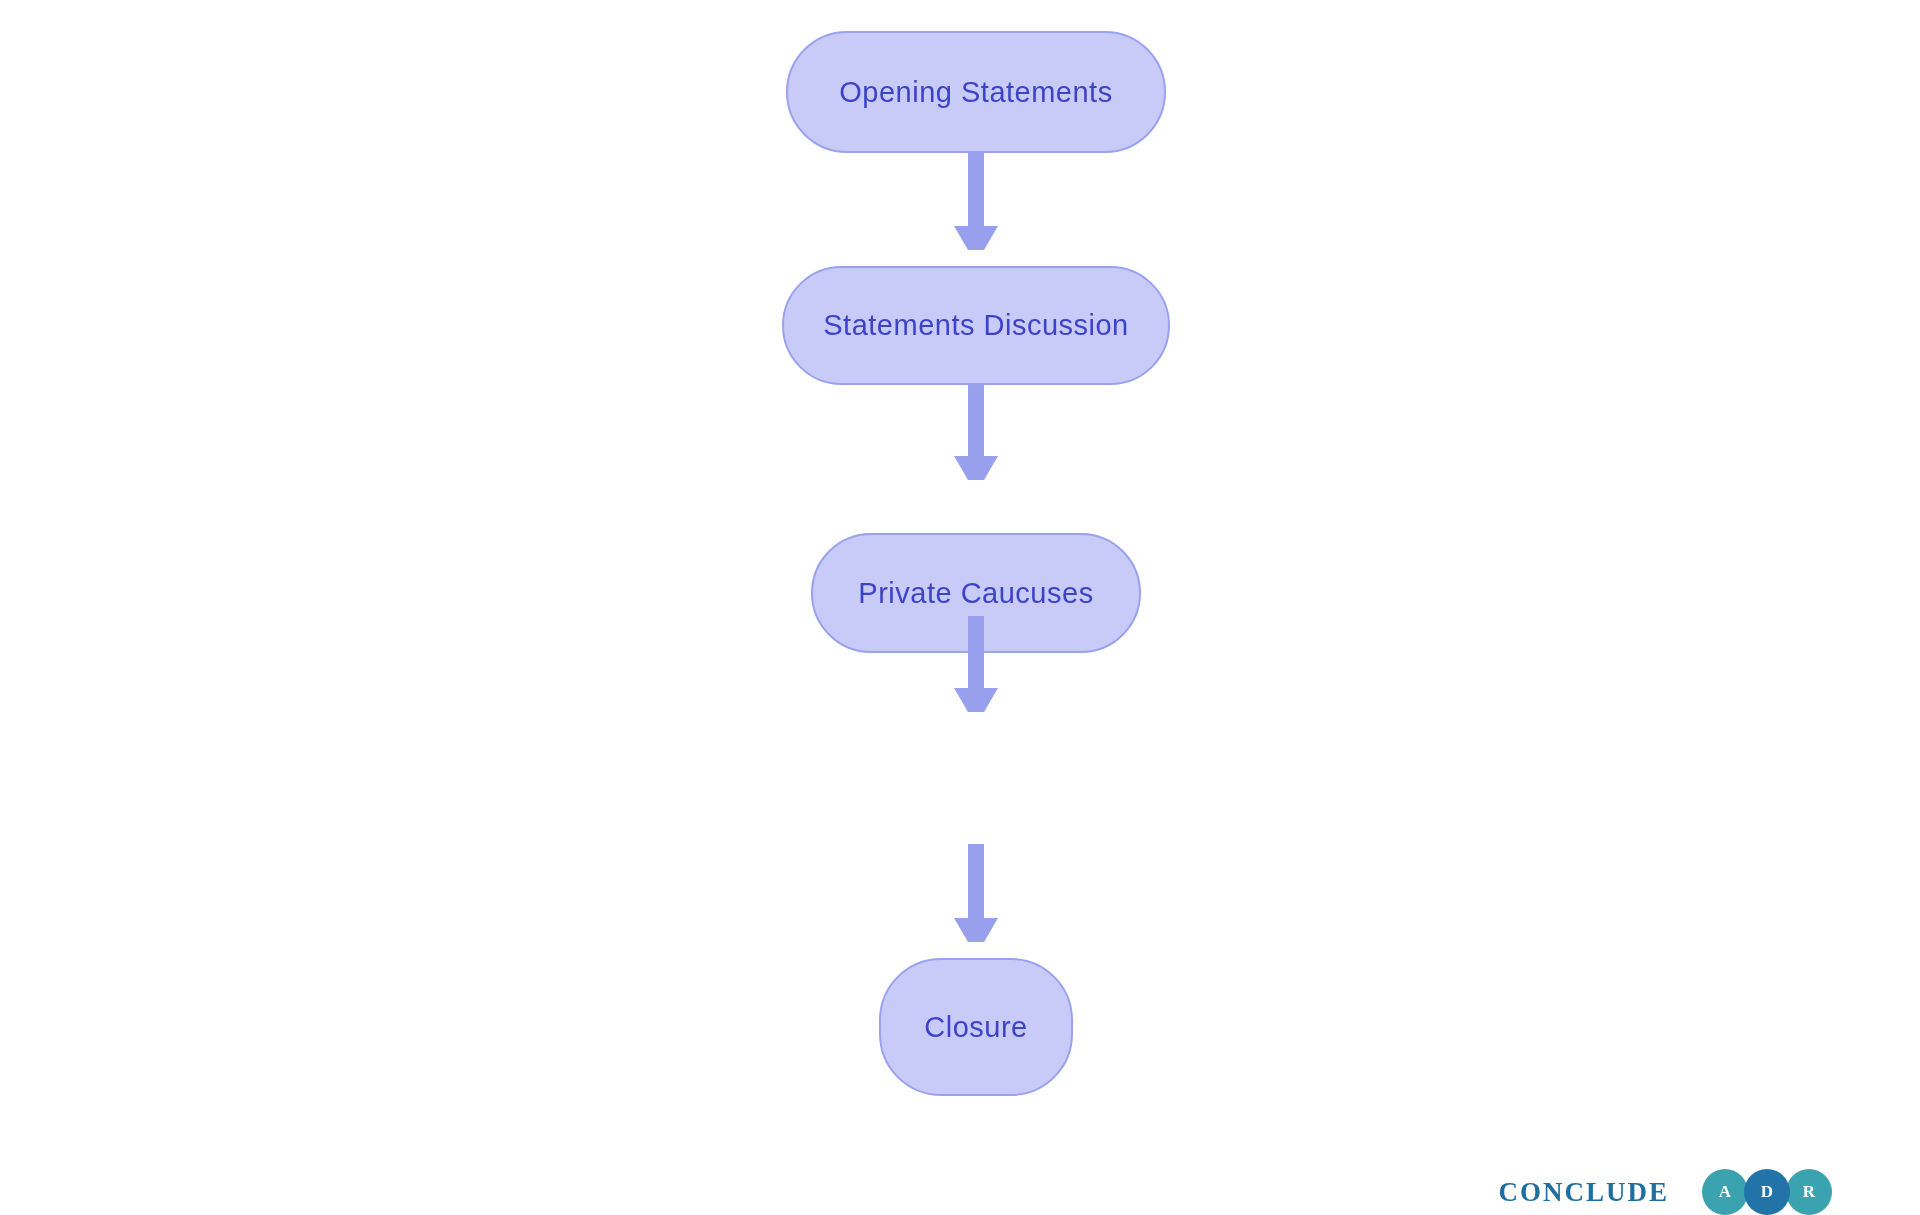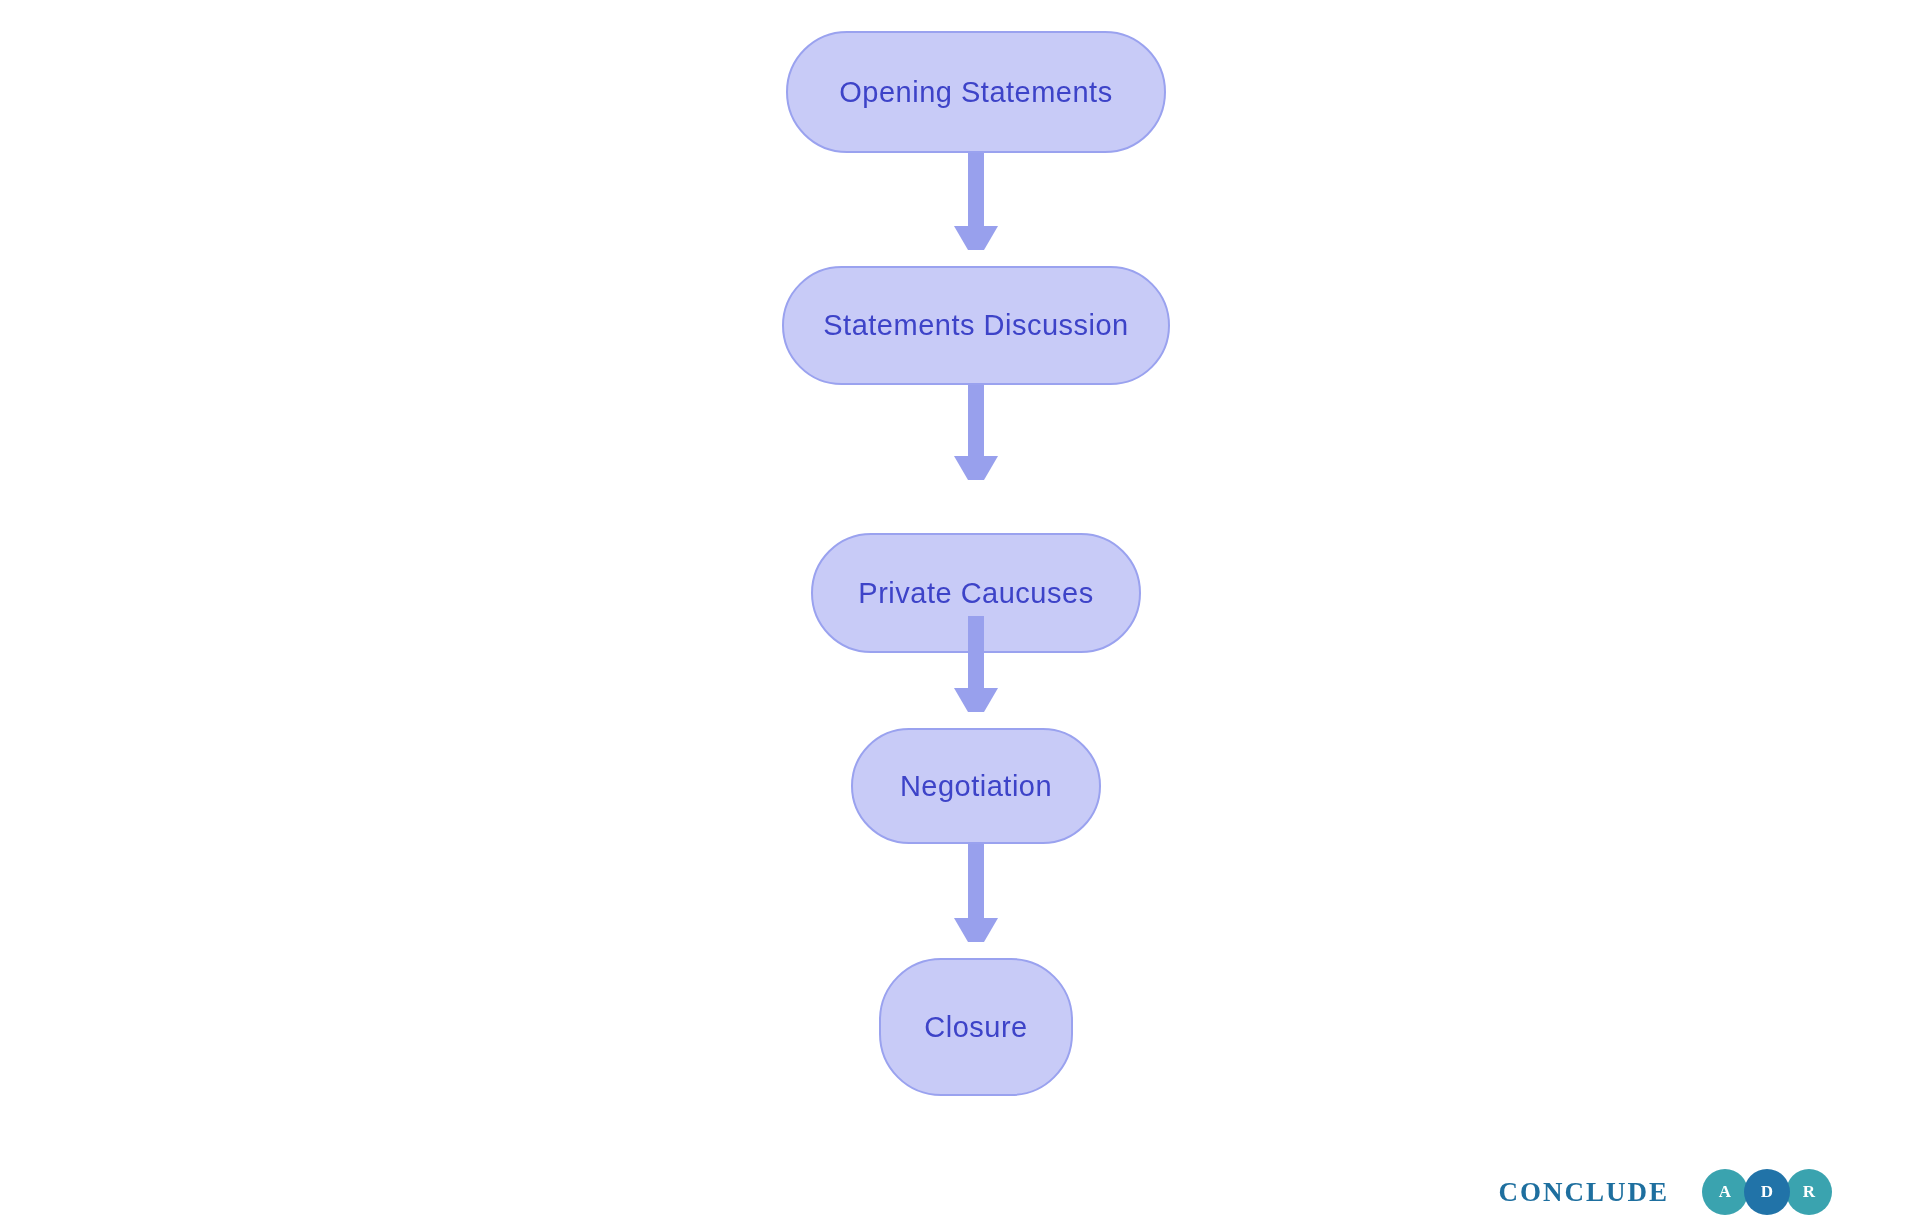--- a/index.html
+++ b/index.html
@@ -132,23 +132,20 @@
 
   <div class="node node-2">
     <span>Private Caucuses</span>
   </div>
 
   <div class="arrow arrow-2">
     <div class="line"></div>
     <div class="head"></div>
   </div>
 
-  <div class="node node-3">
-    <span>Negotiation</span>
-  </div>
 
   <div class="arrow arrow-3">
     <div class="line"></div>
     <div class="head"></div>
   </div>
 
   <div class="node node-4">
     <span>Closure</span>
   </div>
 

